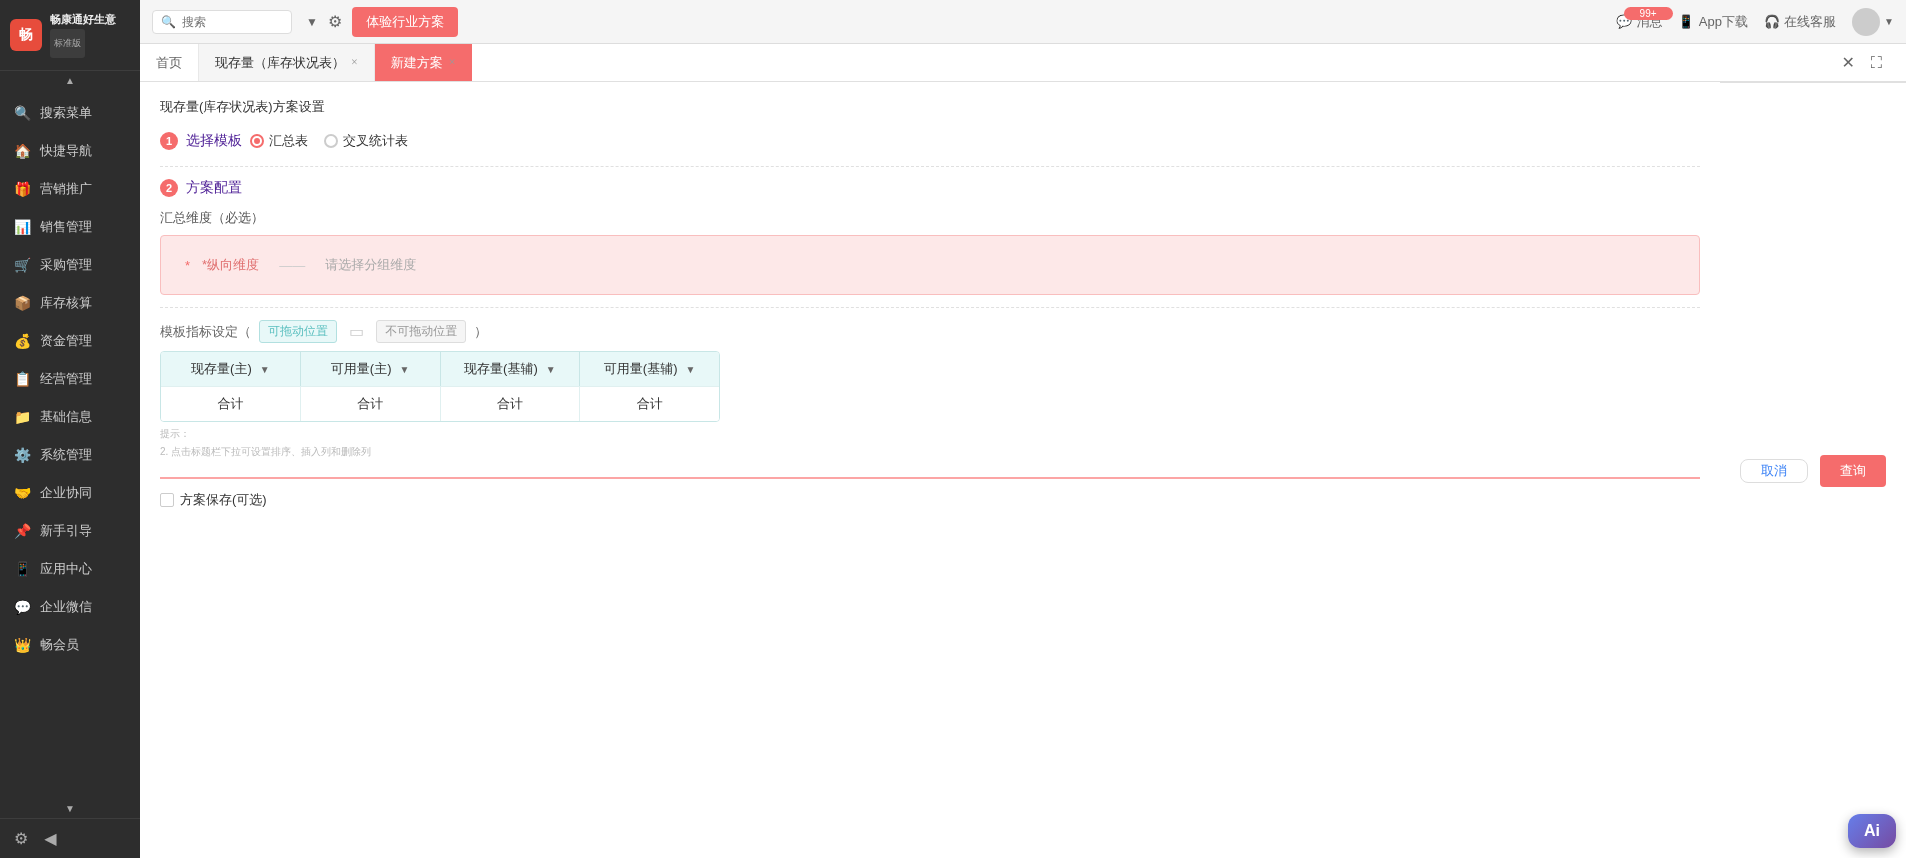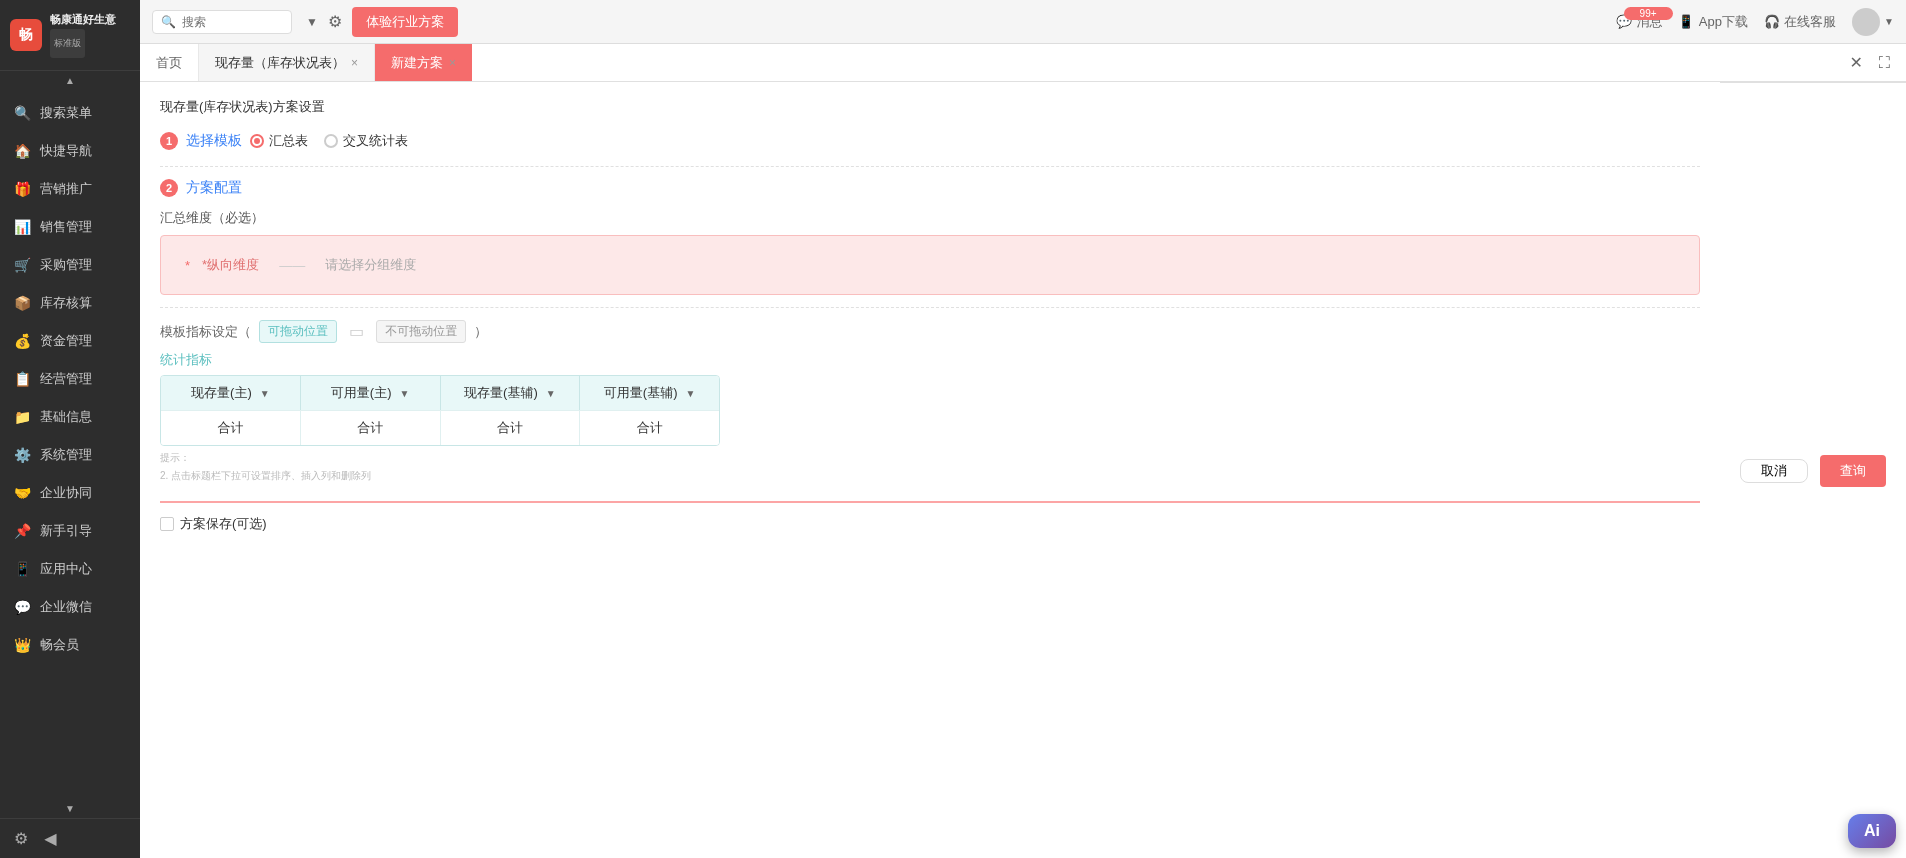--- a/index.html
+++ b/index.html
@@ -93,22 +93,23 @@
     .topbar-app { display: flex; align-items: center; gap: 4px; color: #666; cursor: pointer; font-size: 13px; }
     .topbar-service { display: flex; align-items: center; gap: 4px; color: #666; cursor: pointer; font-size: 13px; }
     .topbar-user { display: flex; align-items: center; gap: 4px; cursor: pointer; }
     .topbar-avatar { width: 28px; height: 28px; background: #ccc; border-radius: 50%; }
 
     
     .tabs {
       display: flex; align-items: center;
       background: #fff;
       border-bottom: 1px solid #e0e0e0;
-      padding: 0 4px 0 0;
+      padding: 0 12px 0 0;
       height: 38px;
+      font-family: Liberation Serif, serif;
     }
     .tab {
       display: flex; align-items: center; gap: 6px;
       padding: 0 16px; height: 100%;
       font-size: 13px; color: #666; cursor: pointer;
       border-right: 1px solid #e8e8e8;
       position: relative;
     }
     .tab.active { color: #333; background: #f5f5f5; }
     .tab-close { color: #999; font-size: 12px; cursor: pointer; }
@@ -135,21 +136,21 @@
     .section { margin-bottom: 16px; }
     .section-header {
       display: flex; align-items: center; gap: 8px; margin-bottom: 12px;
     }
     .section-num {
       background: #f56c6c; color: #fff;
       width: 18px; height: 18px; border-radius: 50%;
       display: flex; align-items: center; justify-content: center;
       font-size: 11px; font-weight: bold; flex-shrink: 0;
     }
-    .section-label { font-size: 14px; color: #3b82f6; font-weight: 500; }
+    .section-label { font-size: 14px; color: #4c1d95; font-weight: 500; }
 
     
     .radio-group { display: flex; align-items: center; gap: 16px; }
     .radio-item { display: flex; align-items: center; gap: 5px; cursor: pointer; font-size: 13px; color: #333; }
     .radio-circle {
       width: 14px; height: 14px; border-radius: 50%; border: 2px solid #ccc;
       display: flex; align-items: center; justify-content: center;
     }
     .radio-circle.checked { border-color: #f56c6c; }
     .radio-dot { width: 6px; height: 6px; background: #f56c6c; border-radius: 50%; }
@@ -224,21 +225,21 @@
     .save-label { font-size: 13px; color: #333; }
 
     
     .bottom-bar {
       background: #fff; border-top: 1px solid #e0e0e0;
       display: flex; justify-content: flex-end; align-items: center;
       padding: 12px 20px; gap: 12px;
     }
     .btn-cancel {
       background: #fff; border: 1px solid #ddd; border-radius: 8px;
-      padding: 2px 20px; font-size: 13px; color: #000000; cursor: pointer;
+      padding: 2px 20px; font-size: 13px; color: #3b82f6; cursor: pointer;
     }
     .btn-query {
       background: #f56c6c; border: none; border-radius: 4px;
       padding: 7px 20px; font-size: 13px; color: #fff; cursor: pointer;
     }
 
     
     .ai-float {
       position: fixed; bottom: 10px; right: 10px;
       background: linear-gradient(135deg, #667eea, #764ba2);
@@ -427,21 +428,20 @@
 
         <div class="indicator-settings">
           <div class="indicator-settings-label">
             <span>模板指标设定（</span>
             <span class="indicator-tag">可拖动位置</span>
             <span style="color:#ccc;margin:0 4px;font-size:16px;">▭</span>
             <span class="indicator-tag2">不可拖动位置</span>
             <span>）</span>
           </div>
 
-          <div class="stats-section-label">统计指标</div>
 
           <div class="stats-table">
             <div class="stats-table-header">
               <div class="stats-col">
                 <span>现存量(主)</span>
                 <span class="stats-col-chevron">▼</span>
               </div>
               <div class="stats-col">
                 <span>可用量(主)</span>
                 <span class="stats-col-chevron">▼</span>

